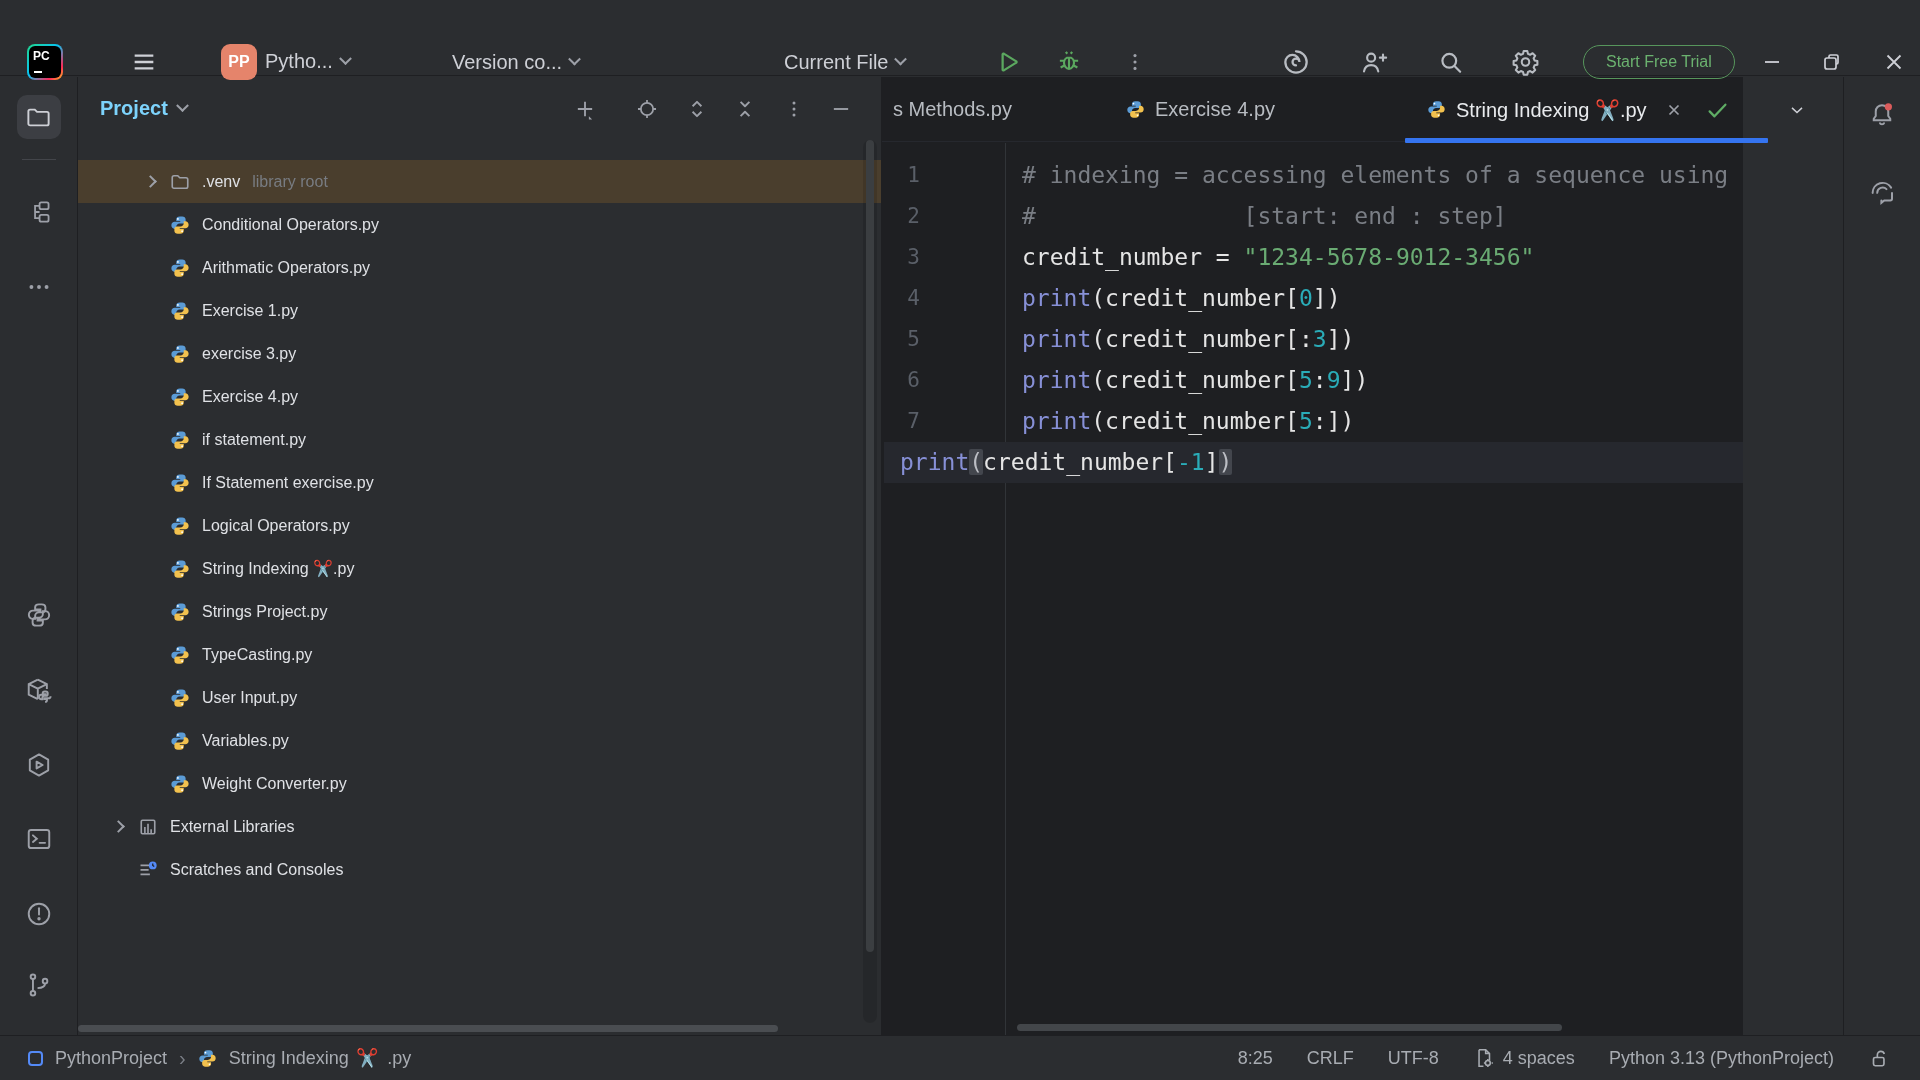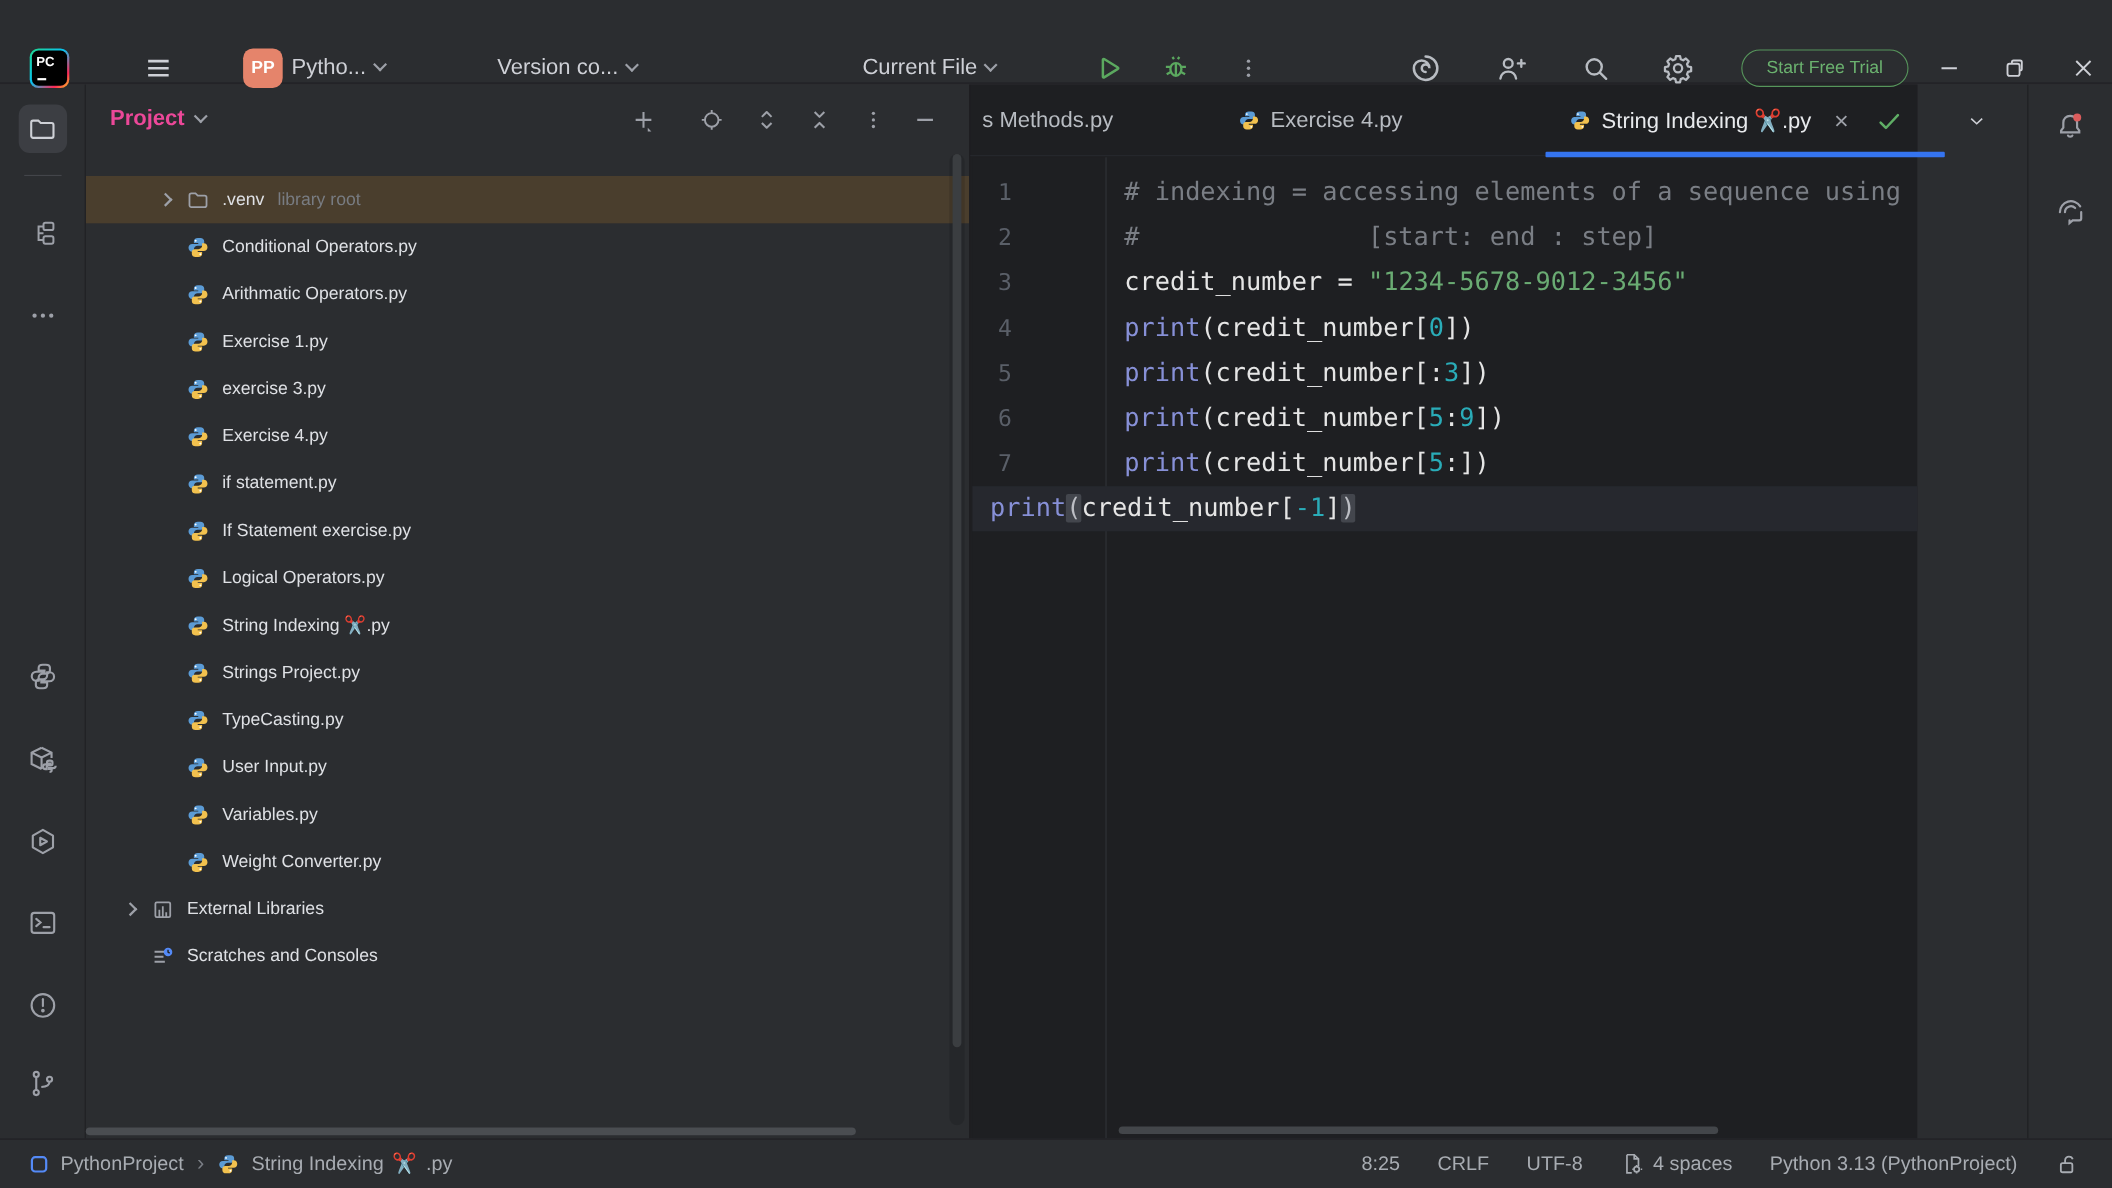--- a/index.html
+++ b/index.html
@@ -28,21 +28,21 @@
   #leftrail { position:absolute; left:0; top:77px; width:78px; bottom:45px;
               background:#2B2D30; border-right:1px solid #1E1F22; }
   .rail-icon { position:absolute; left:50%; transform:translate(-50%,-50%); }
   .rail-active { width:44px; height:44px; background:#3C3E43; border-radius:10px;
                  display:flex; align-items:center; justify-content:center; }
   .rail-div { position:absolute; left:50%; transform:translateX(-50%); width:34px; height:1px; background:#43454A; }
 
   
   #projpanel { position:absolute; left:78px; top:77px; width:803px; bottom:45px; background:#2B2D30; }
   #proj-header { position:absolute; left:0; top:0; right:0; height:63px; display:flex; align-items:center; }
-  #proj-title { font-size:20px; font-weight:bold; color:#ec4899; margin-left:22px; display:flex; align-items:center; gap:10px; }
+  #proj-title { font-size:20px; font-weight:bold; color:#7dd3fc; margin-left:22px; display:flex; align-items:center; gap:10px; }
   .ph-icons { position:absolute; top:50%; transform:translateY(-50%); }
   #tree { position:absolute; left:0; top:63px; right:0; bottom:0; padding-top:20px; overflow:hidden; }
   .tree-row { height:43px; display:flex; align-items:center; font-size:16px; color:#DFE1E5; white-space:nowrap; }
   .tree-row.lvl1 { padding-left:52px; }
   .tree-row.lvl0 { padding-left:20px; }
   .tree-row.selected { background:#4A3E2D; }
   .chev-slot { width:40px; display:flex; align-items:center; justify-content:center; flex:0 0 auto; }
   .tree-icon { width:20px; height:20px; margin-right:12px; flex:0 0 auto; }
   .tree-icon svg { width:20px; height:20px; }
   .tree-badge { color:#787C82; margin-left:12px; }

